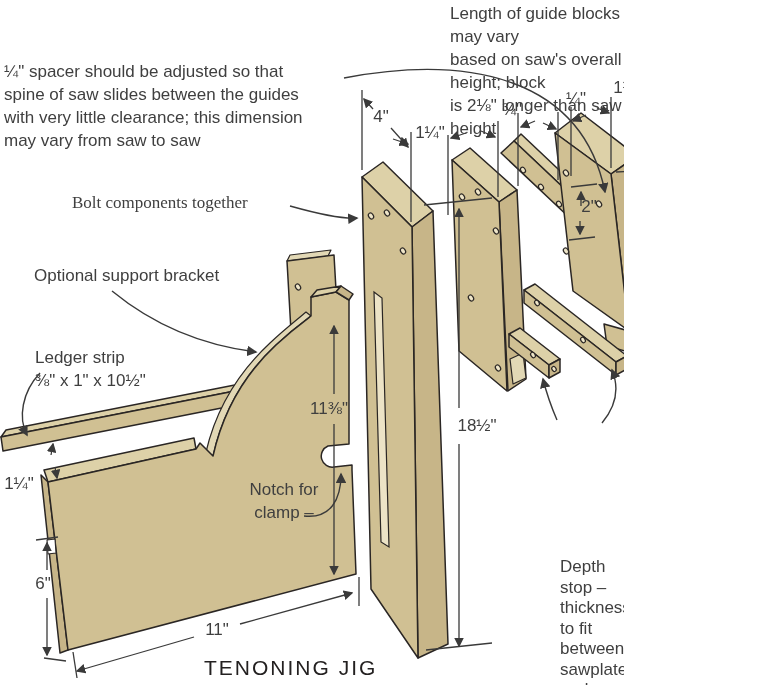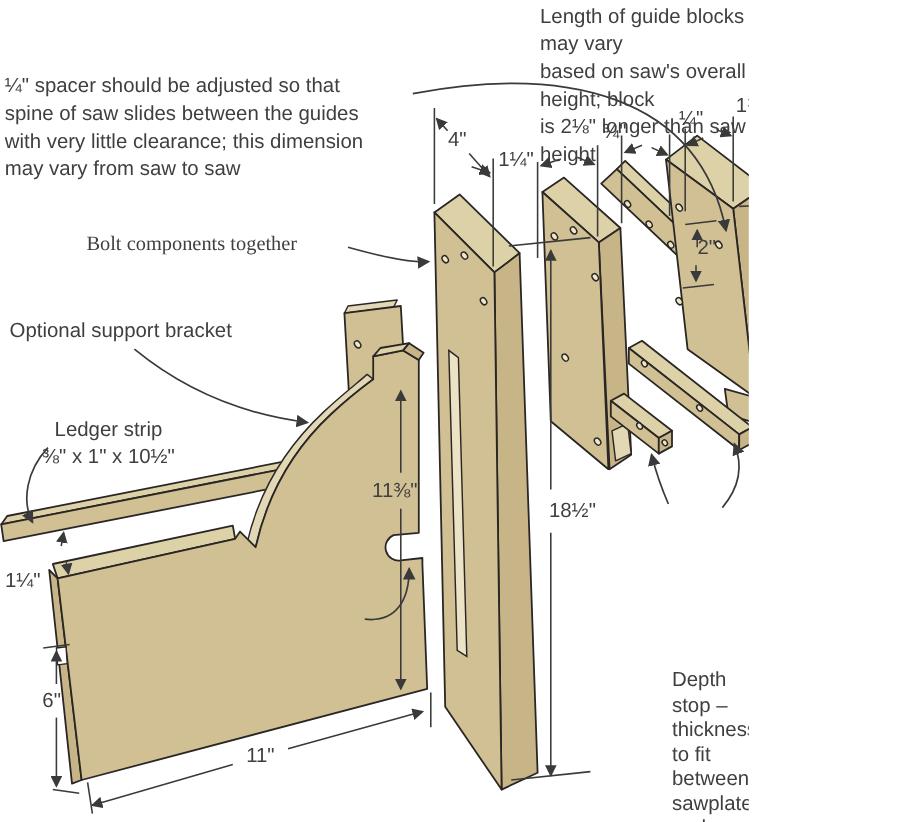--- a/index.html
+++ b/index.html
@@ -203,23 +203,25 @@
 </svg>
 
 <div class="note" style="left:450px;top:2px;">Length of guide blocks may vary
 based on saw's overall height; block
 is 2⅛" longer than saw height</div>
 <div class="note" style="left:4px;top:60px;">¼" spacer should be adjusted so that
 spine of saw slides between the guides
 with very little clearance; this dimension
 may vary from saw to saw</div>
 <div class="lbl" style="left:72px;top:191px;font-family:Liberation Serif, serif;">Bolt components together</div>
-<div class="lbl" style="left:8px;top:264px;">Optional support bracket</div>
-<div class="lbl" style="left:35px;top:346px;text-align:center;">Ledger strip
+<div class="lbl" style="left:34px;top:264px;">Optional support bracket</div>
+<div class="lbl" style="left:35px;top:346px;">Ledger strip
 ⅜" x 1" x 10½"</div>
+<div class="lbl ctr" style="left:234px;top:478px;width:100px;">Notch for
+clamp –</div>
 <div class="note" style="left:548px;top:557px;line-height:20.5px;margin-left:12px;">Depth stop – thickness to fit
 between sawplate and outer
 guide block; notch to fit
 over UHMW strips; size
 width to stop saw back at
 desired depth of cut</div>
 
 <div class="dim" style="left:381px;top:117px;">4"</div>
 <div class="dim" style="left:430px;top:133px;">1¼"</div>
 <div class="dim" style="left:512px;top:110px;">¾"</div>
@@ -227,14 +229,15 @@
 <div class="dim" style="left:628px;top:88px;">1⅛"</div>
 <div class="dim" style="left:589px;top:207px;">2"</div>
 <div class="dim" style="left:674px;top:251px;">7"</div>
 <div class="dim" style="left:652px;top:372px;">⅞"</div>
 <div class="dim" style="left:477px;top:426px;">18½"</div>
 <div class="dim" style="left:329px;top:409px;">11⅜"</div>
 <div class="dim" style="left:19px;top:484px;">1¼"</div>
 <div class="dim" style="left:43px;top:584px;">6"</div>
 <div class="dim" style="left:217px;top:630px;">11"</div>
 
+<div id="title" style="left:204px;top:656px;">TENONING JIG</div>
 
 </div>
 
 </body></html>

